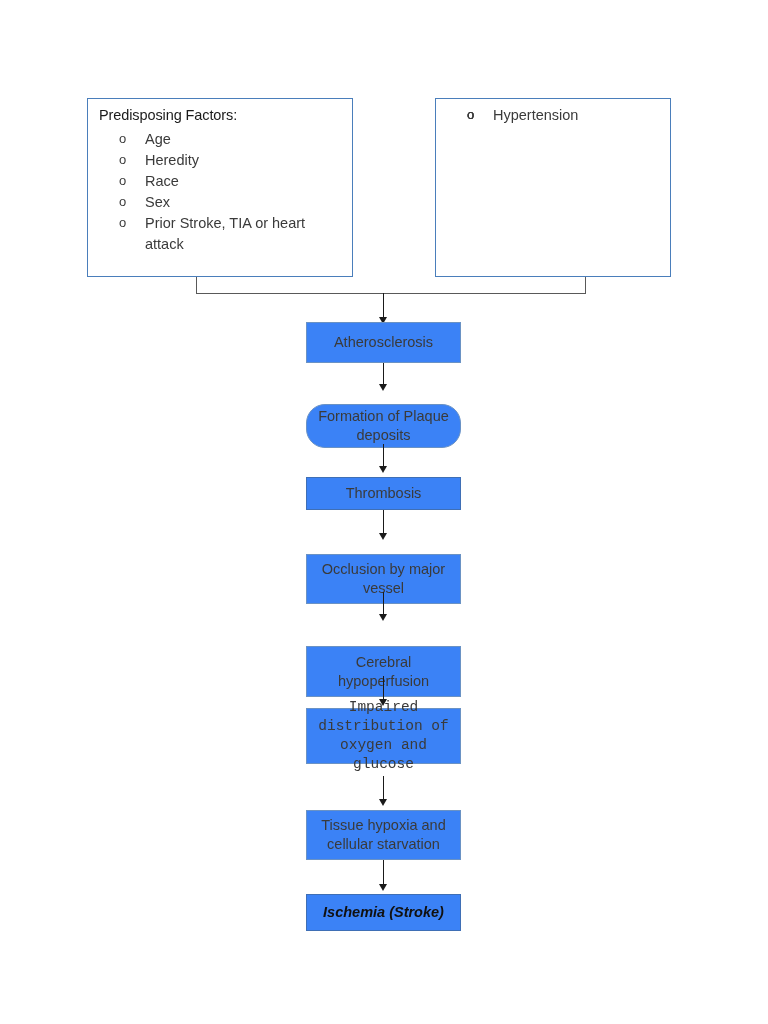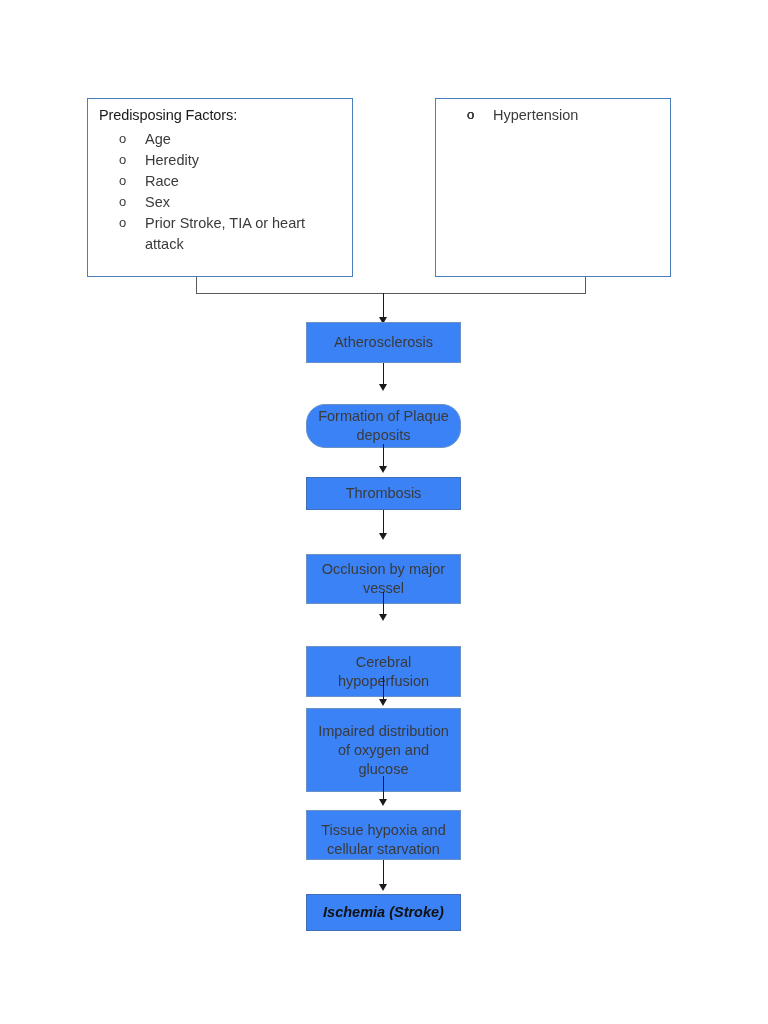--- a/index.html
+++ b/index.html
@@ -239,30 +239,30 @@
 
   <div class="chain-box" style="top:646px; height:51px;">
     <span class="chain-label">Cerebral hypoperfusion</span>
   </div>
 
   <div class="arrow" style="top:676px;">
     <div class="shaft" style="height:23px;"></div>
     <div class="head" style="top:23px;"></div>
   </div>
 
-  <div class="chain-box" style="top:708px; height:84px;">
+  <div class="chain-box" style="top:708px; height:56px;font-family:Liberation Mono, monospace;">
     <span class="chain-label">Impaired distribution of oxygen and glucose</span>
   </div>
 
   <div class="arrow" style="top:776px;">
     <div class="shaft" style="height:23px;"></div>
     <div class="head" style="top:23px;"></div>
   </div>
 
-  <div class="chain-box" style="top:810px; height:50px;align-items:flex-end;">
+  <div class="chain-box" style="top:810px; height:50px;">
     <span class="chain-label">Tissue hypoxia and cellular starvation</span>
   </div>
 
   <div class="arrow" style="top:860px;">
     <div class="shaft" style="height:24px;"></div>
     <div class="head" style="top:24px;"></div>
   </div>
 
   <div class="chain-box accent bold" style="top:894px; height:37px;font-style:italic;">
     <span class="chain-label">Ischemia (Stroke)</span>

